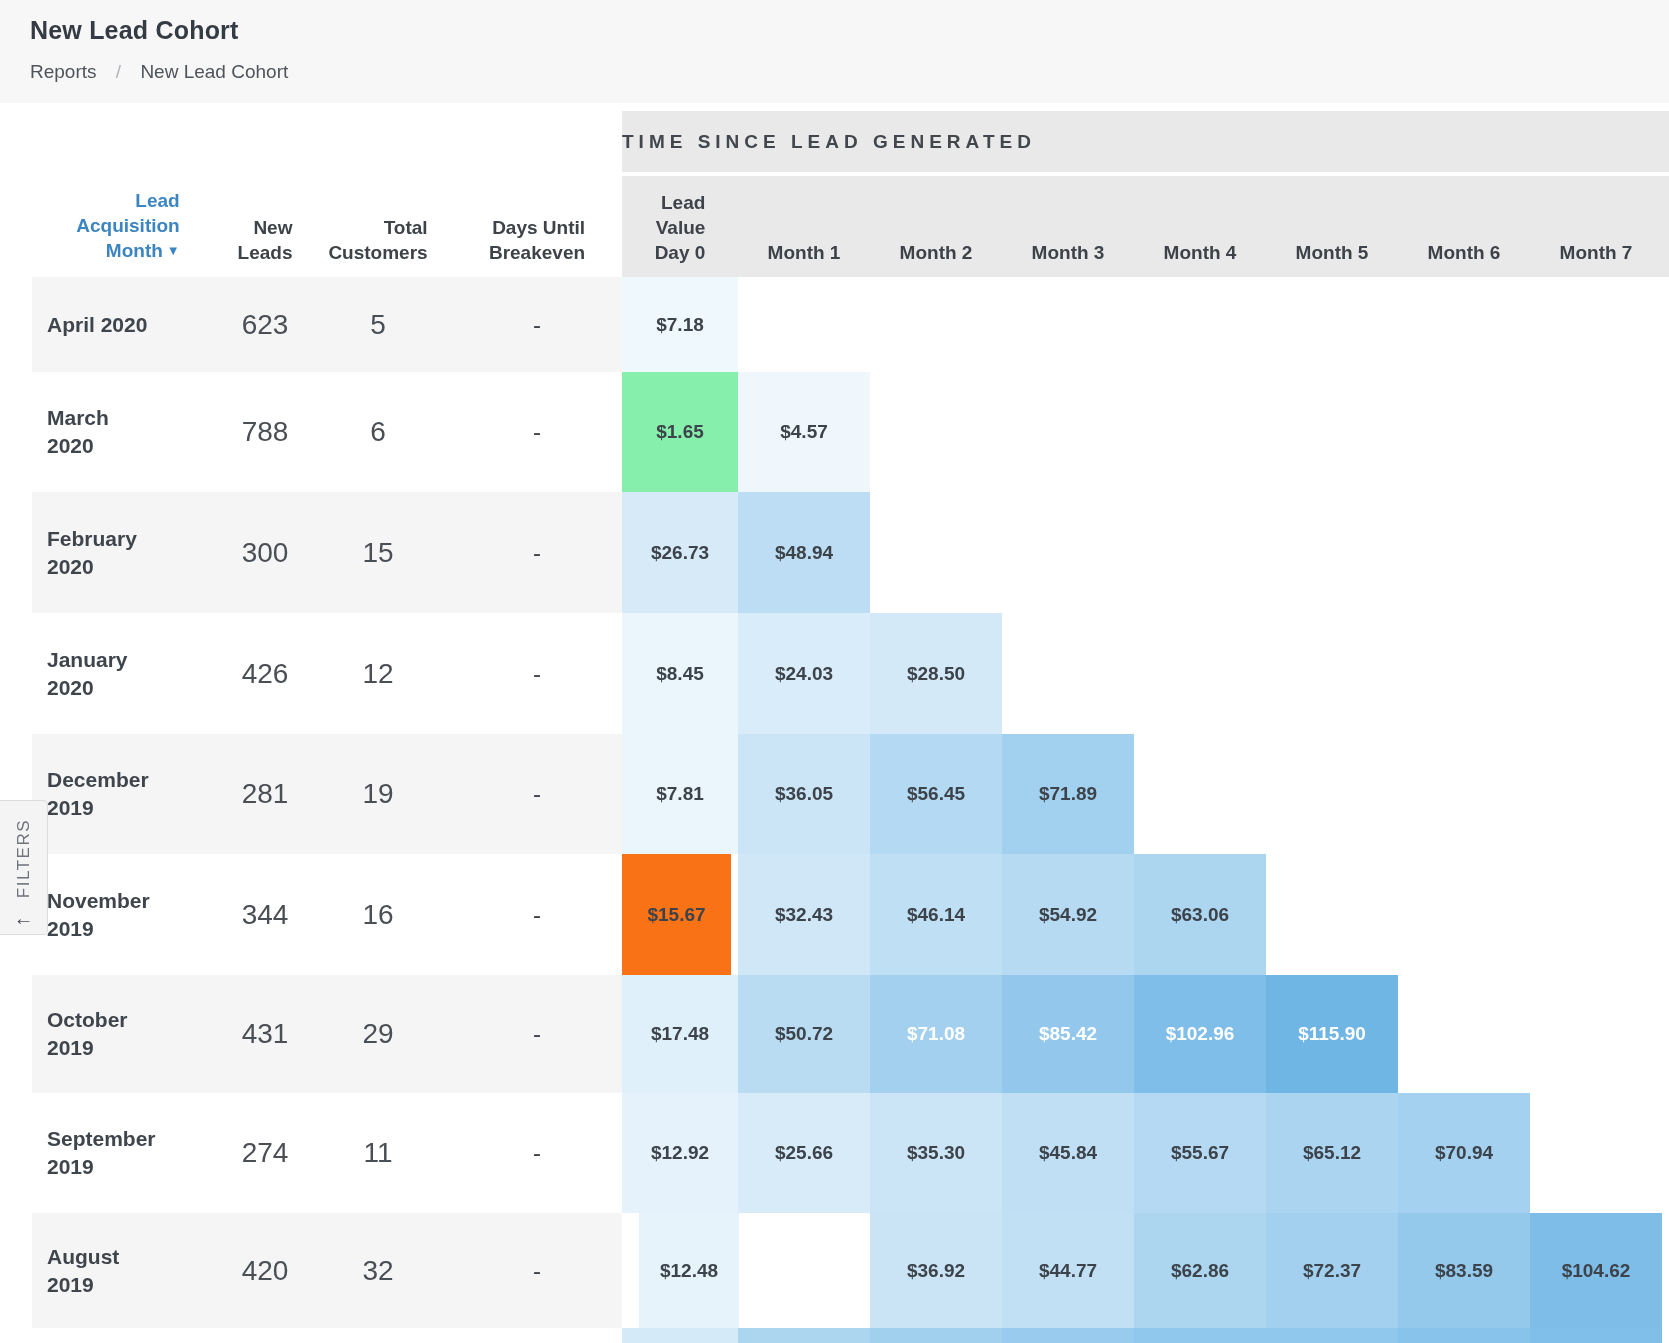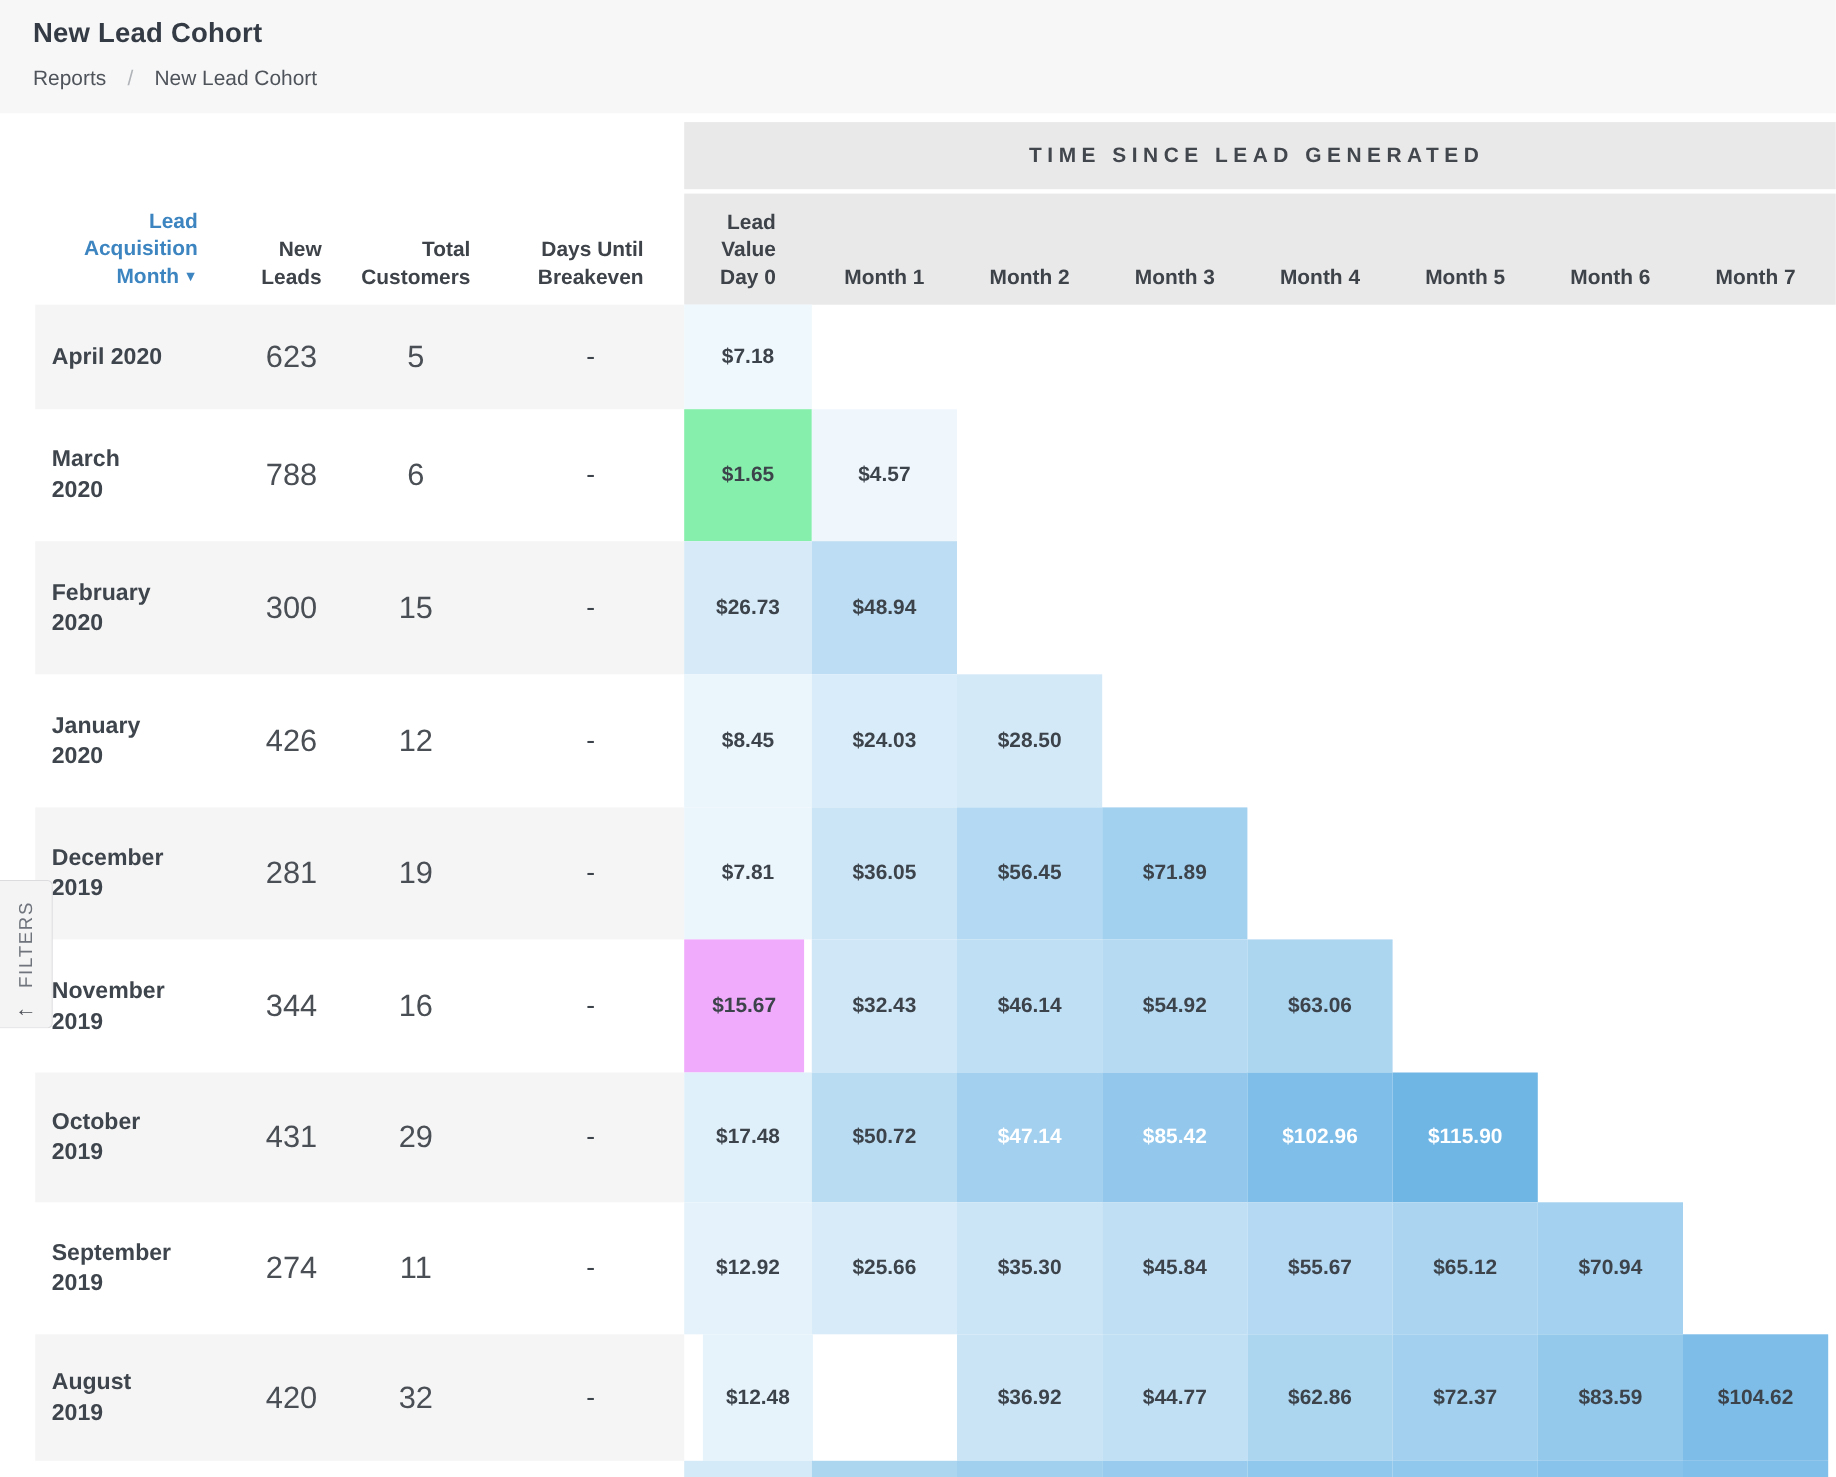--- a/index.html
+++ b/index.html
@@ -13,21 +13,21 @@
   .page-title{position:absolute;left:30px;top:16px;font-size:25px;font-weight:bold;color:#343b44;letter-spacing:.2px;}
   .breadcrumb{position:absolute;left:30px;top:61px;font-size:19px;color:#4f545b;}
   .breadcrumb .sep{color:#b0b3b7;margin:0 14px;}
   .breadcrumb .bc-link{cursor:pointer;}
   
   .band{position:absolute;left:622px;width:1047px;background:#e9e9ea;}
   .band1{top:111px;height:61px;}
   .band2{top:176px;height:101px;}
   .group-header{
     position:absolute;left:622px;top:111px;width:1041px;height:61px;
-    display:flex;align-items:center;justify-content:center;
+    display:flex;align-items:center;justify-content:flex-start;
     font-size:19px;font-weight:bold;letter-spacing:5px;color:#42464d;white-space:nowrap;
   }
   
   .col-header{
     position:absolute;transform:translateX(-50%);bottom:0;padding-bottom:12px;
     text-align:right;font-size:19px;font-weight:bold;color:#3e434a;line-height:25px;
     white-space:nowrap;cursor:pointer;background:transparent;border:none;
     font-family:"Liberation Sans",sans-serif;
   }
   .col-header.sorted{color:#3c85c1;}
@@ -195,38 +195,38 @@
         <div class="heat-cell" style="left: 1002px; width: 132px; background: rgb(162, 208, 239);">$71.89</div>
       </div>
       <div class="row" style="top: 854px; height: 121px;">
         <div class="row-label">
           <div>November</div>
           <div>2019</div>
         </div>
         <div class="row-num" style="left: 265px;">344</div>
         <div class="row-num" style="left: 378px;">16</div>
         <div class="row-dash" style="left: 537px;">-</div>
-        <div class="heat-cell" style="left: 622px; width: 109px; background: #f0abfc;">$15.67</div>
+        <div class="heat-cell" style="left: 622px; width: 109px; background: #f97316;">$15.67</div>
         <div class="heat-cell" style="left: 738px; width: 132px; background: rgb(207, 231, 247);">$32.43</div>
         <div class="heat-cell" style="left: 870px; width: 132px; background: rgb(191, 223, 244);">$46.14</div>
         <div class="heat-cell" style="left: 1002px; width: 132px; background: rgb(181, 218, 242);">$54.92</div>
         <div class="heat-cell" style="left: 1134px; width: 132px; background: rgb(172, 213, 240);">$63.06</div>
       </div>
       <div class="row" style="top: 975px; height: 118px;">
         <div class="row-stripe"></div>
         <div class="row-label">
           <div>October</div>
           <div>2019</div>
         </div>
         <div class="row-num" style="left: 265px;">431</div>
         <div class="row-num" style="left: 378px;">29</div>
         <div class="row-dash" style="left: 537px;">-</div>
         <div class="heat-cell" style="left: 622px; width: 116px; background: rgb(224, 240, 250);">$17.48</div>
         <div class="heat-cell" style="left: 738px; width: 132px; background: rgb(186, 220, 243);">$50.72</div>
-        <div class="heat-cell white-text" style="left: 870px; width: 132px; background: rgb(163, 208, 239);">$47.14</div>
+        <div class="heat-cell white-text" style="left: 870px; width: 132px; background: rgb(163, 208, 239);">$71.08</div>
         <div class="heat-cell white-text" style="left: 1002px; width: 132px; background: rgb(147, 200, 236);">$85.42</div>
         <div class="heat-cell white-text" style="left: 1134px; width: 132px; background: rgb(127, 190, 232);">$102.96</div>
         <div class="heat-cell white-text" style="left: 1266px; width: 132px; background: rgb(112, 182, 229);">$115.90</div>
       </div>
       <div class="row" style="top: 1093px; height: 120px;">
         <div class="row-label">
           <div>September</div>
           <div>2019</div>
         </div>
         <div class="row-num" style="left: 265px;">274</div>

